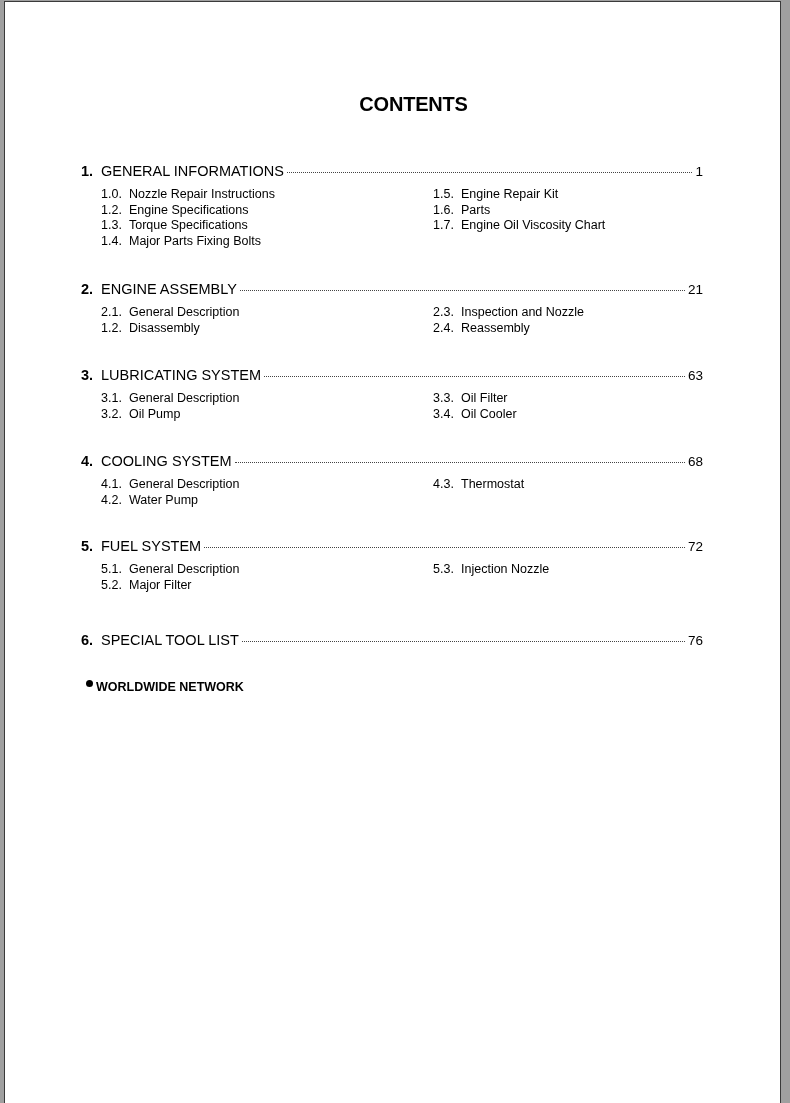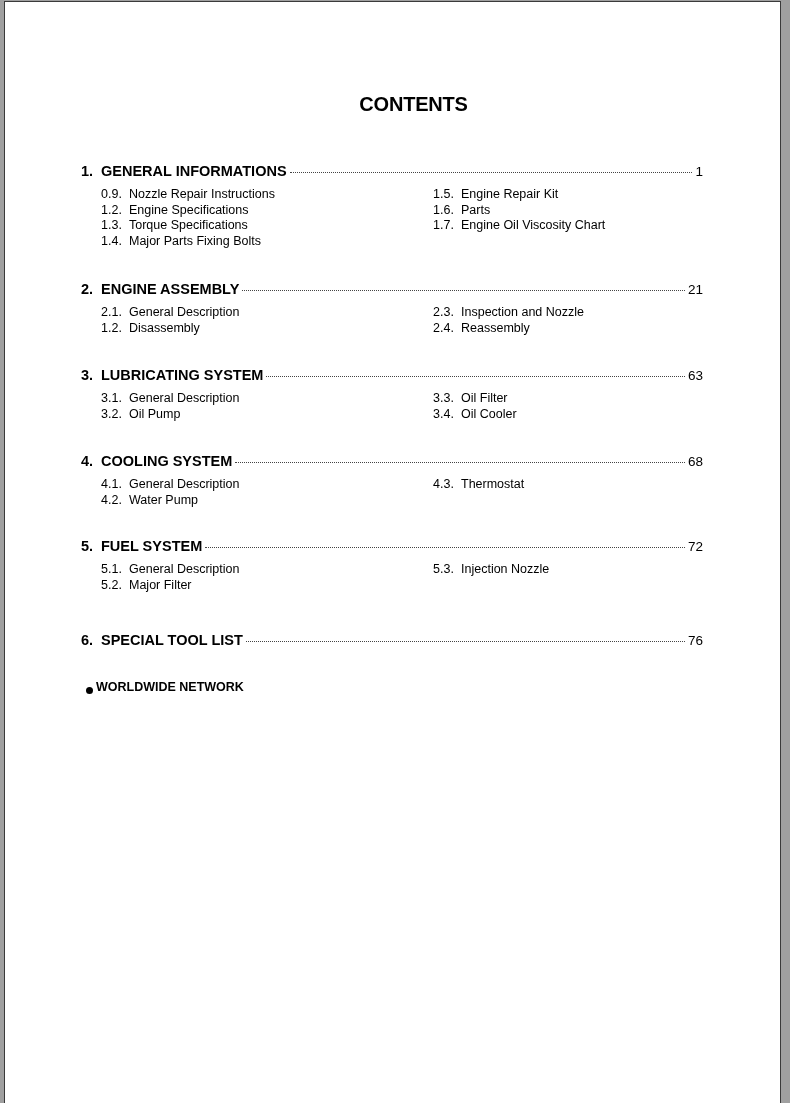--- a/index.html
+++ b/index.html
@@ -13,54 +13,54 @@
   }
   .title {
     position: absolute; left: 0; width: 777px; top: 91px; text-align: center;
     font-size: 20px; font-weight: bold; letter-spacing: -0.2px; padding-left: 20px;
   }
   .section { position: absolute; left: 76px; width: 622px; }
   .heading {
     display: flex; align-items: baseline; font-size: 14.5px; height: 18px; line-height: 18px;
   }
   .heading .num { font-weight: bold; width: 20px; }
-  .heading .label { font-weight: bold; white-space: nowrap; }
+  .heading .label { font-weight: normal; white-space: nowrap; }
   .heading .dots {
     flex: 1; margin: 0 3px; border-bottom: 1.5px dotted #444; position: relative; top: -3px; height: 0;
   }
   .heading .page-num { font-size: 13.5px; white-space: nowrap; }
   .subs { position: relative; margin-top: 7px; font-size: 12.5px; line-height: 15.7px; }
   .col { position: absolute; top: 0; }
   .col.left { left: 20px; }
   .col.right { left: 352px; }
   .sub { display: flex; white-space: nowrap; }
   .sub .snum { width: 28px; }
   .network {
     position: absolute; left: 81px; top: 678px; font-size: 12.5px; font-weight: bold;
-    display: flex; align-items: flex-end;
+    display: flex; align-items: flex-start;
   }
   .bullet { width: 7px; height: 7px; background: #000; border-radius: 50%; margin-right: 3px; }
 </style>
 </head>
 <body>
 
 <div class="page">
   <div class="title">CONTENTS</div>
   <div id="sections">
       <div class="section" style="top: 160px;">
         <div class="heading">
     <span class="num">1.</span>
     <span class="label">GENERAL INFORMATIONS</span>
     <span class="dots"></span>
     <span class="page-num">1</span>
   </div>
         <div class="subs">
           <div class="col left">
             <div class="sub">
-        <span class="snum">0.9.</span>
+        <span class="snum">1.0.</span>
         <span>Nozzle Repair Instructions</span>
       </div>
             <div class="sub">
         <span class="snum">1.2.</span>
         <span>Engine Specifications</span>
       </div>
             <div class="sub">
         <span class="snum">1.3.</span>
         <span>Torque Specifications</span>
       </div>

